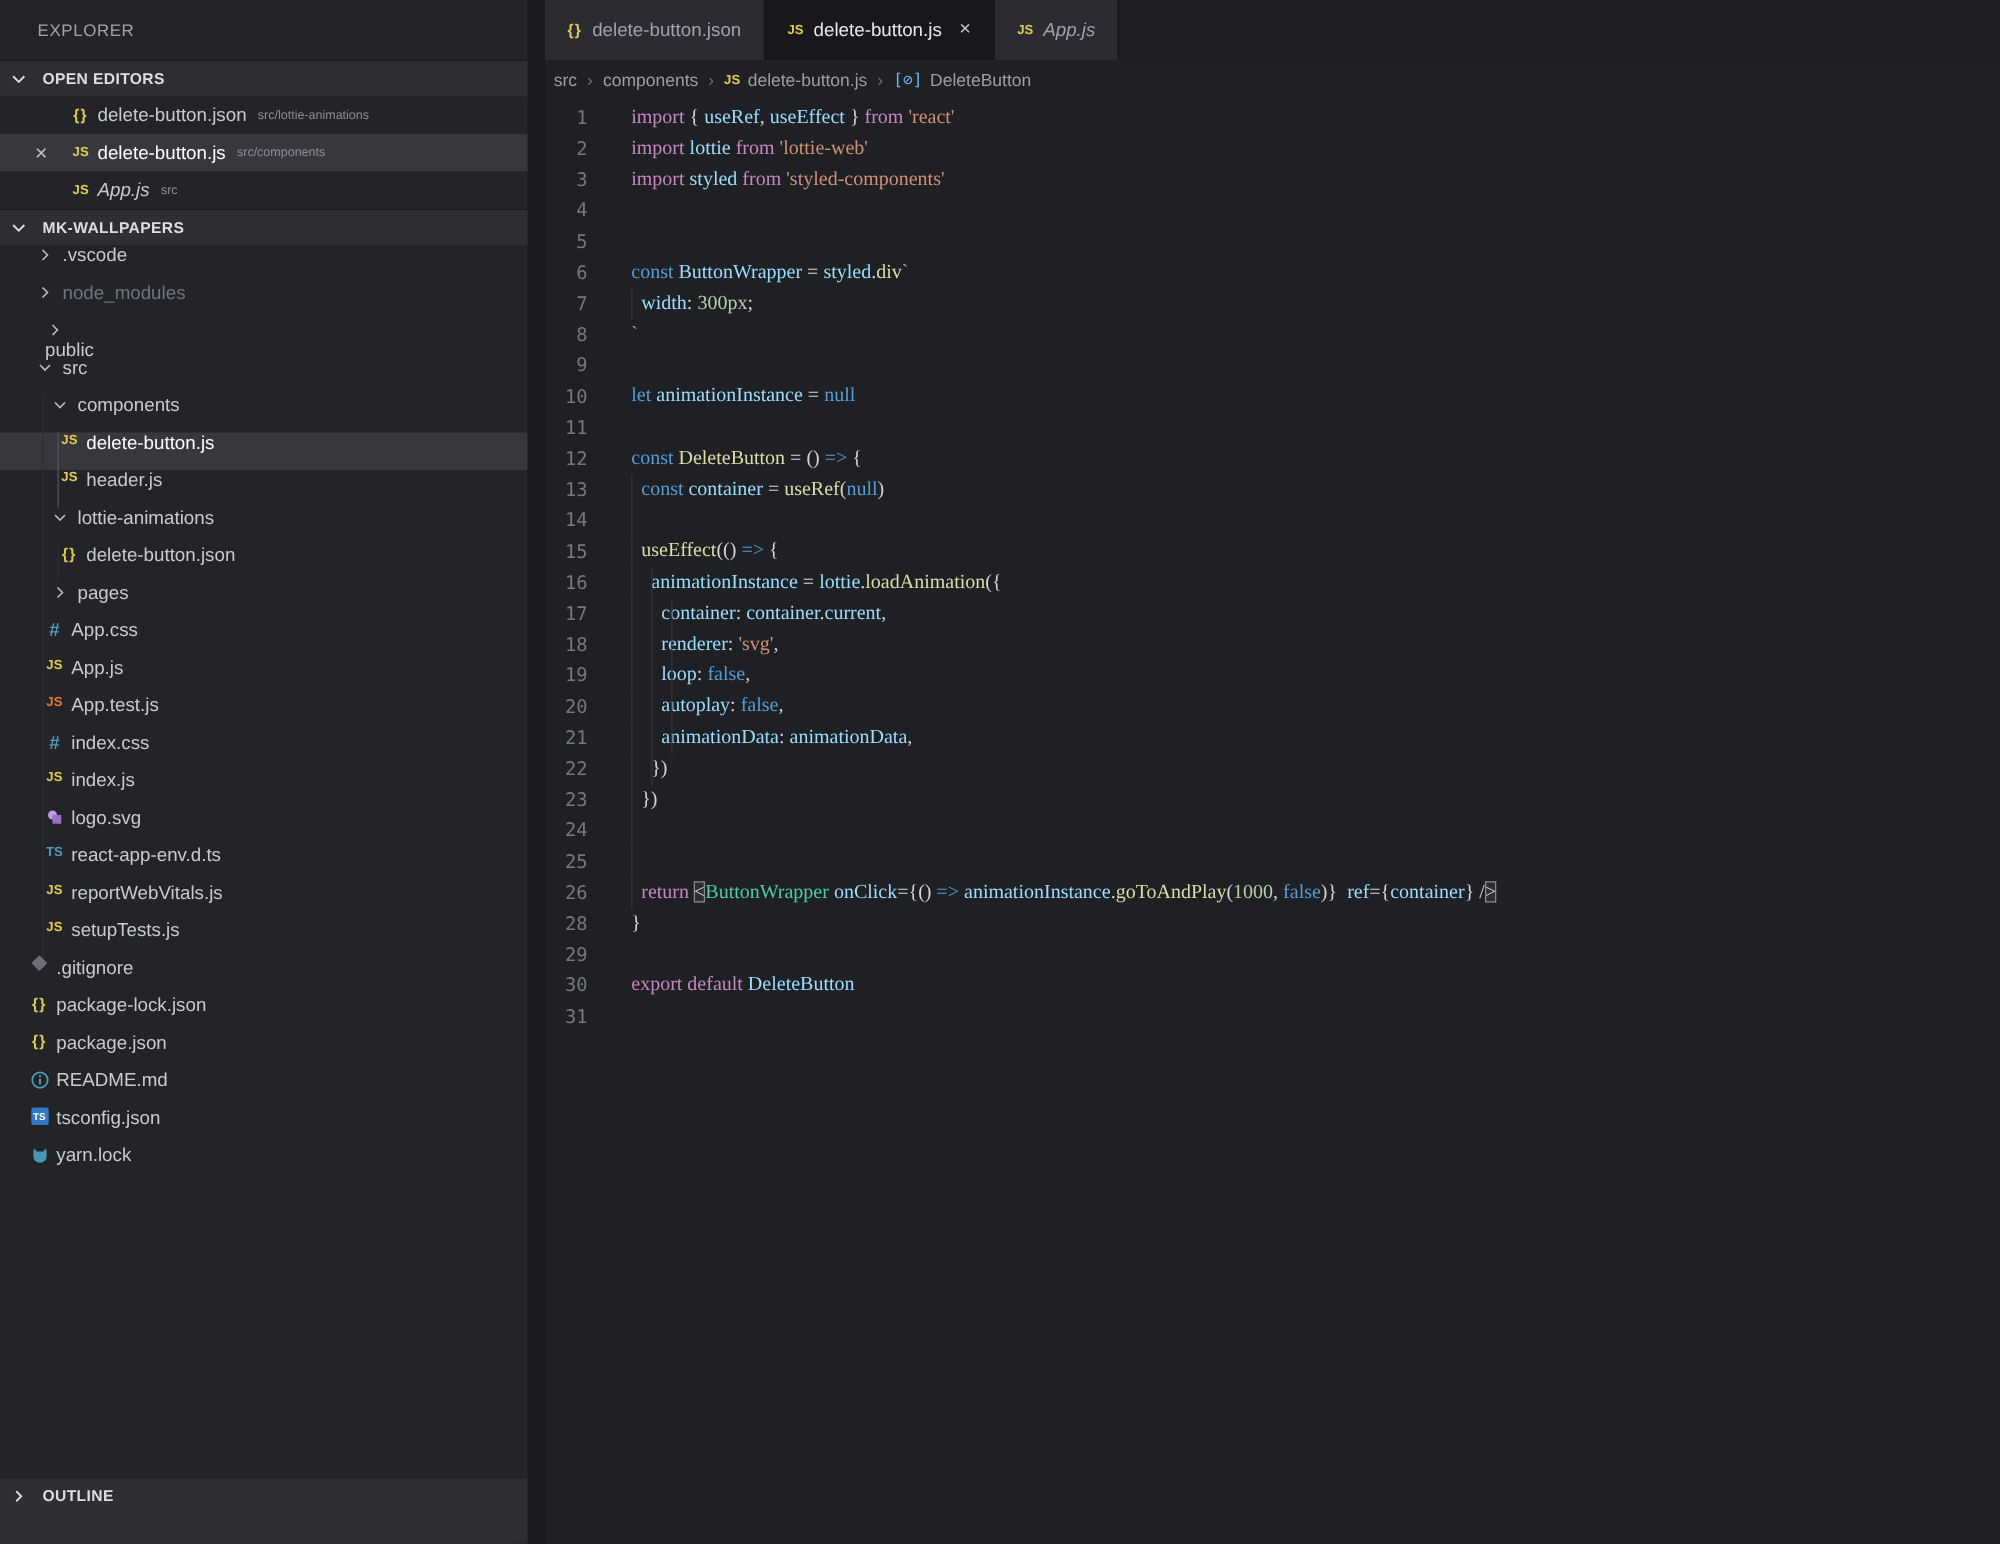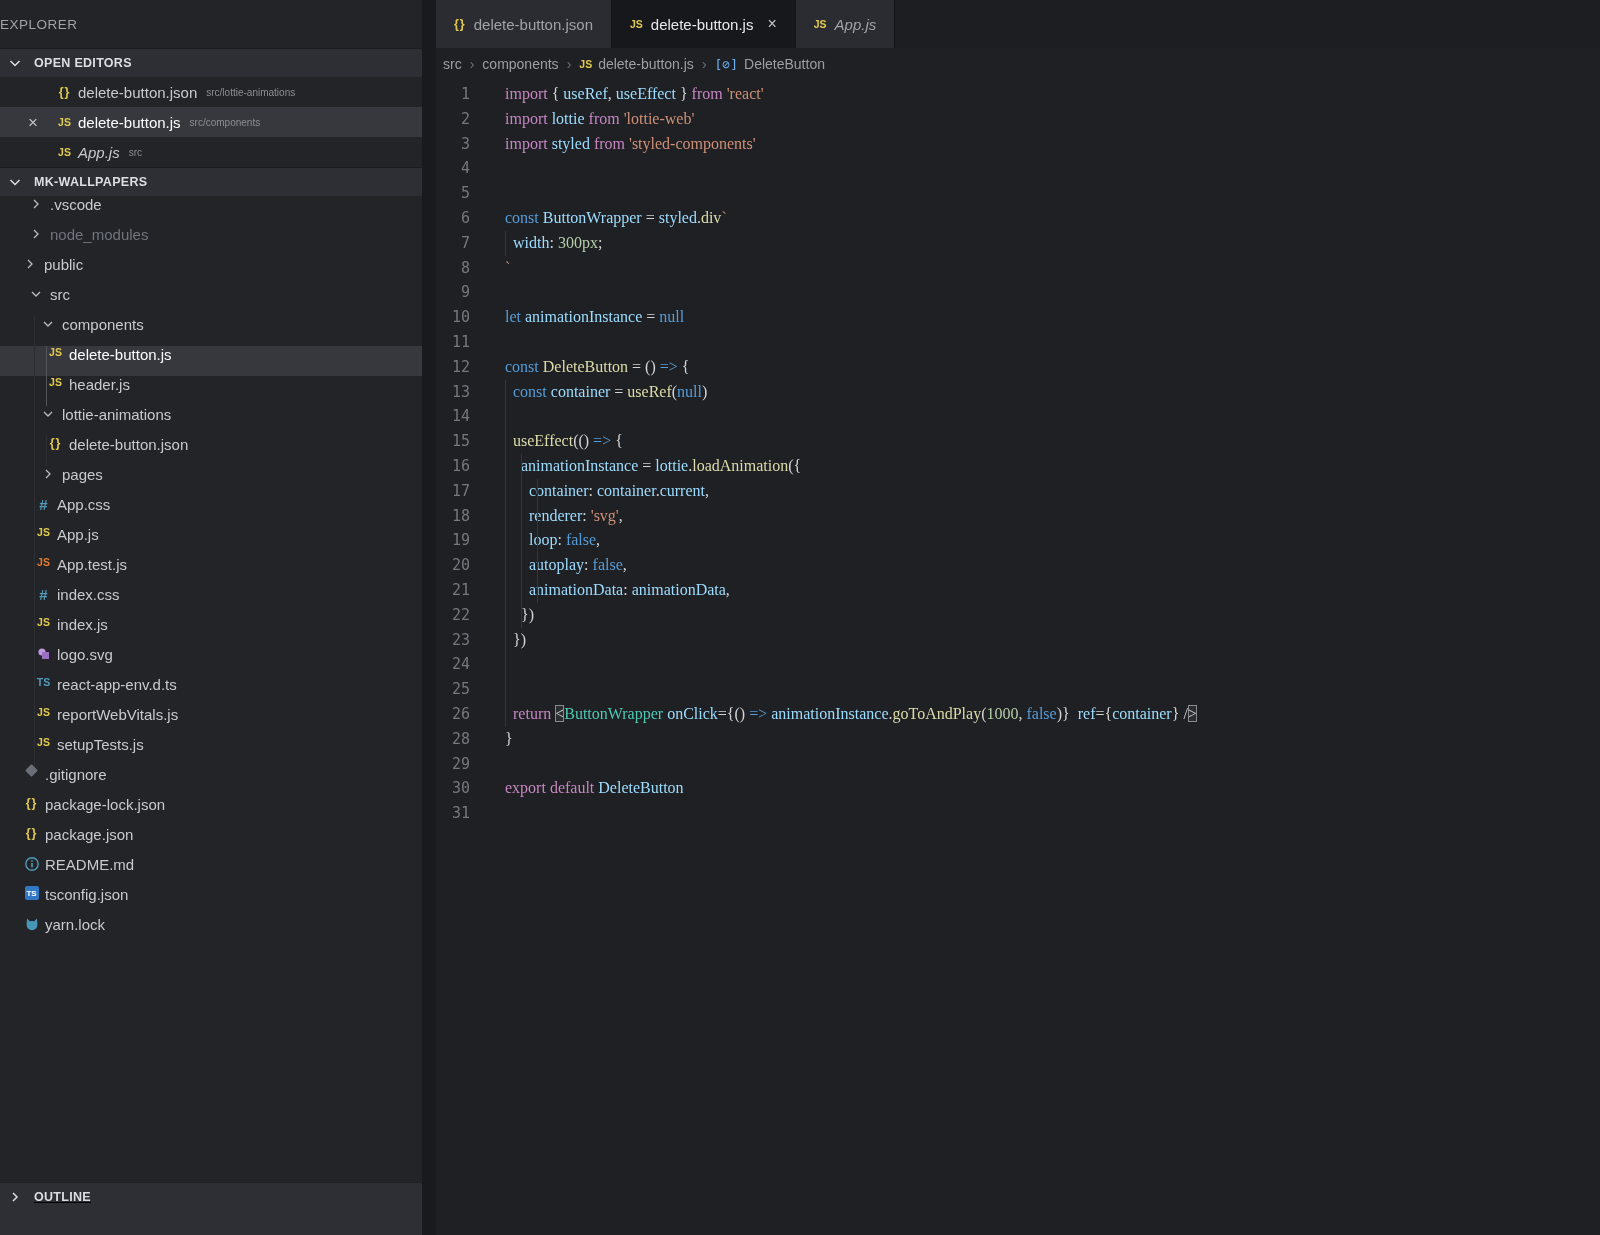--- a/index.html
+++ b/index.html
@@ -9,21 +9,21 @@
     --ed-bg:#1f2024; --tabbar-bg:#1d1e22; --tab-inactive:#2b2c31; --tab-active:#17181c;
   }
   *{box-sizing:border-box;}
   html,body{margin:0;padding:0;}
   body{width:1600px;height:1235px;overflow:hidden;display:flex;
        background:var(--ed-bg);font-family:"Liberation Sans",sans-serif;}
 
   
   .sidebar{width:436px;flex-shrink:0;display:flex;flex-direction:column;
            background:var(--sb-bg);border-right:14px solid #191a1e;}
-  .sb-title{height:48px;display:flex;align-items:center;
+  .sb-title{height:48px;display:flex;align-items:center;padding-left:30px;
             color:#a0a3a9;font-size:13.5px;letter-spacing:.5px;}
   .sec-head{height:29px;background:var(--sb-head);display:flex;align-items:center;
             padding-left:7px;gap:5px;color:#dcdee2;font-weight:700;font-size:12.5px;
             letter-spacing:.3px;border-top:1px solid #1b1c20;}
   .sec-head .tw{flex-shrink:0;}
   .oe-row{height:30px;display:flex;align-items:center;padding-left:28px;font-size:15px;color:#c7cace;}
   .oe-row .close-slot{width:27px;flex-shrink:0;color:#bfc2c7;font-size:17px;line-height:1;}
   .oe-row.selected{background:var(--sb-sel);color:#fdfdfd;}
   .path-hint{margin-left:9px;font-size:10px;color:#8b8e94;}
   .tree{flex:1;overflow:hidden;}
@@ -35,21 +35,21 @@
   .tree-guide{position:absolute;top:0;bottom:0;width:1px;background:#2e2f34;}
   .tree-guide.active{background:#53555c;}
   .tw{width:16px;height:16px;margin-right:6px;flex-shrink:0;display:inline-flex;align-items:center;justify-content:center;}
   .fic{width:19px;margin-right:4px;flex-shrink:0;display:inline-flex;align-items:center;justify-content:center;
        font-weight:700;font-size:10.5px;font-family:"Liberation Sans",sans-serif;}
   .fic.hash{font-size:15px;}
   .fic.brace{font-size:12.5px;letter-spacing:1px;}
   .ts-badge{background:#3178c6;color:#fff;width:14px;height:14px;border-radius:2px;
             display:inline-flex;align-items:center;justify-content:center;font-size:8px;font-weight:700;}
   .diamond{width:9px;height:9px;background:#6a6f77;transform:rotate(45deg);border-radius:1px;}
-  .sb-bottom{margin-top:auto;background:var(--sb-head);text-decoration:underline;}
+  .sb-bottom{margin-top:auto;background:var(--sb-head);}
   .sb-bottom .sec-head{background:transparent;border-top:1px solid #202126;}
   .sb-bottom .filler{height:24px;}
 
   
   .editor{flex:1;display:flex;flex-direction:column;min-width:0;}
   .tab-bar{height:48px;background:var(--tabbar-bg);display:flex;flex-shrink:0;}
   .tab{display:flex;align-items:center;padding:0 18px;gap:8px;font-size:15px;
        color:#9fa2a8;background:var(--tab-inactive);border-right:1px solid #141519;cursor:pointer;}
   .tab.active{background:var(--tab-active);color:#e8e8ea;}
   .tab .fic{margin-right:0;width:auto;}
@@ -125,21 +125,21 @@
         <span class="lbl">.vscode</span>
       </div>
       <div class="tr-row dimmed" style="padding-left: 28px;">
         <span class="tw">
           <svg width="16" height="16" viewBox="0 0 16 16">
             <path d="M6 4 L10 8 L6 12" stroke="#b9bcc2" stroke-width="1.3" fill="none"></path>
           </svg>
         </span>
         <span class="lbl">node_modules</span>
       </div>
-      <div class="tr-row" style="padding-left: 22px;">
+      <div class="tr-row" style="padding-left: 36px; flex-direction: column;">
         <span class="tw">
           <svg width="16" height="16" viewBox="0 0 16 16">
             <path d="M6 4 L10 8 L6 12" stroke="#b9bcc2" stroke-width="1.3" fill="none"></path>
           </svg>
         </span>
         <span class="lbl">public</span>
       </div>
       <div class="tr-row" style="padding-left: 28px;">
         <span class="tw">
           <svg width="16" height="16" viewBox="0 0 16 16">

